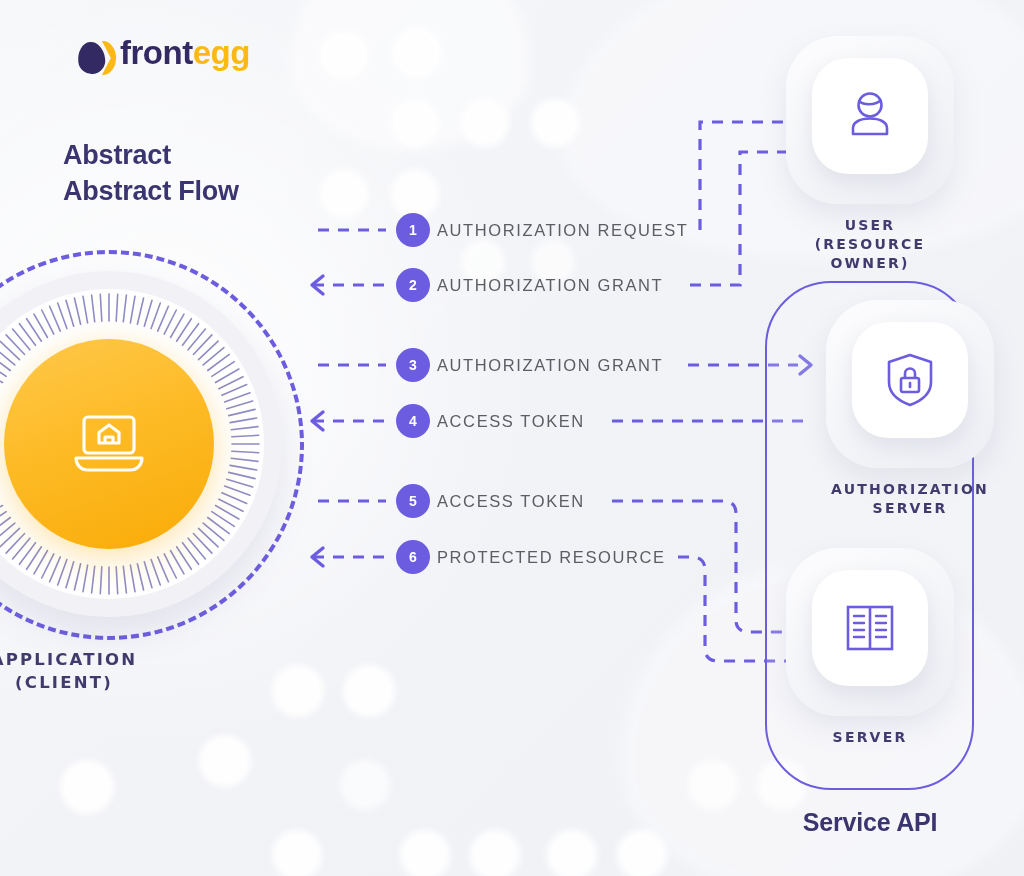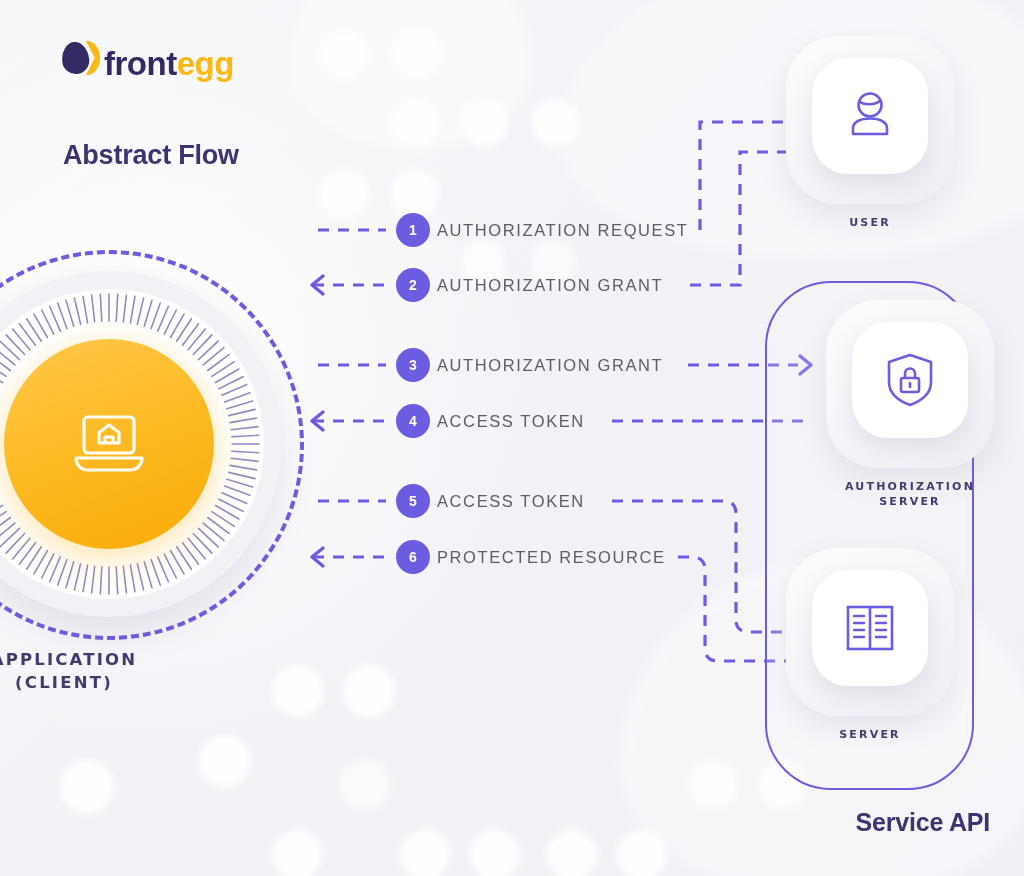--- a/index.html
+++ b/index.html
@@ -27,21 +27,21 @@
     filter: blur(3px);
     opacity: .95;
   }
   .bgswoosh {
     position:absolute; background:#fbfbfd; opacity:.85;
     border-radius: 50% 50% 50% 50% / 60% 60% 40% 40%;
     filter: blur(6px);
   }
 
   
-  #logo { position:absolute; left:62px; top:36px; display:flex; align-items:flex-end; }
+  #logo { position:absolute; left:78px; top:36px; display:flex; align-items:flex-start; }
   #logo .mark { position:relative; width:38px; height:44px; margin-right:4px; }
   #logo .mark .egg {
     position:absolute; left:0; top:6px; width:27px; height:32px;
     background:#332a63; border-radius:50% 50% 50% 50% / 58% 58% 42% 42%;
     transform: rotate(-6deg);
   }
   #logo .mark .moon {
     position:absolute; left:12px; top:5px; width:26px; height:34px;
     background:#fdb913; border-radius:50%;
     clip-path: polygon(46% 0, 100% 0, 100% 100%, 46% 100%, 80% 50%);
@@ -116,33 +116,33 @@
     box-shadow: 0 12px 28px rgba(120,124,160,.14);
   }
   .node .tile-inner {
     position:absolute; left:26px; top:22px; width:116px; height:116px;
     border-radius:36px; background:#ffffff;
     box-shadow: 0 8px 20px rgba(130,130,170,.16);
     display:flex; align-items:center; justify-content:center;
   }
   .node .node-label {
     margin-top:12px; text-align:center;
-    font-size:11px; font-weight:bold; line-height:1.35;
+    font-size:14px; font-weight:bold; line-height:1.35;
     color:#413a6d; letter-spacing:2.2px;
     font-family:"DejaVu Sans", sans-serif;
   }
 
   
   #service-box {
     position:absolute; left:765px; top:281px; width:209px; height:509px;
     border:2.5px solid #6c5ce0; border-radius:66px;
     background: rgba(255,255,255,.18);
   }
   #service-api-label {
-    position:absolute; left:750px; top:808px; width:240px; text-align:right;
+    position:absolute; left:750px; top:808px; width:240px; text-align:center;
     font-size:25px; font-weight:bold; color:#3a3470; letter-spacing:-0.2px;
   }
 
   svg.ov { position:absolute; left:0; top:0; width:1024px; height:876px; pointer-events:none; }
 </style>
 </head>
 <body>
 
 <div id="stage">
 
@@ -178,20 +178,21 @@
 
   <div id="logo">
     <div class="mark">
       <div class="egg"></div>
       <div class="moon"></div>
     </div>
     <div class="wordmark"><span class="w-front">front</span><span class="w-egg">egg</span></div>
   </div>
 
   <div id="title">
+    <div>Abstract</div>
     <div>Abstract Flow</div>
   </div>
 
   <div id="app-node">
     <div id="app-dashed"></div>
     <div id="app-ring-outer"></div>
     <div id="app-ring-inner"></div>
     <svg id="app-ticks" viewBox="0 0 314 314">
       <g id="tickgroup" stroke="#8f8cc4" stroke-width="1.6" stroke-linecap="round">
           <line x1="157.0" y1="34.0" x2="157.0" y2="7.0"></line>
@@ -385,20 +386,21 @@
       <div class="tile-inner">
         <svg width="56" height="56" viewBox="0 0 56 56">
           <circle cx="28" cy="17" r="11.5" fill="none" stroke="#6c5ce0" stroke-width="2.6"></circle>
           <path d="M17.5 13.5 c4 3.5 15 4 21 -1" fill="none" stroke="#6c5ce0" stroke-width="2.6" stroke-linecap="round"></path>
           <path d="M11 46 v-6 c0 -6 7.5 -9.5 17 -9.5 s17 3.5 17 9.5 v6 Z" fill="none" stroke="#6c5ce0" stroke-width="2.6" stroke-linejoin="round"></path>
         </svg>
       </div>
     </div>
     <div class="node-label">
       <div>USER</div>
+      <div>(RESOURCE OWNER)</div>
     </div>
   </div>
 
   <div class="node" style="left:815px;top:300px;">
     <div class="tile-outer">
       <div class="tile-inner">
         <svg width="56" height="58" viewBox="0 0 56 58">
           <path d="M28 4 L49 11 v20 c0 12 -10 19 -21 23 C17 50 7 43 7 31 V11 Z" fill="none" stroke="#6c5ce0" stroke-width="2.6" stroke-linejoin="round"></path>
           <rect x="19" y="27" width="18" height="14" rx="2" fill="none" stroke="#6c5ce0" stroke-width="2.6"></rect>
           <path d="M23 27 v-4.5 a5 5 0 0 1 10 0 V27" fill="none" stroke="#6c5ce0" stroke-width="2.6"></path>

